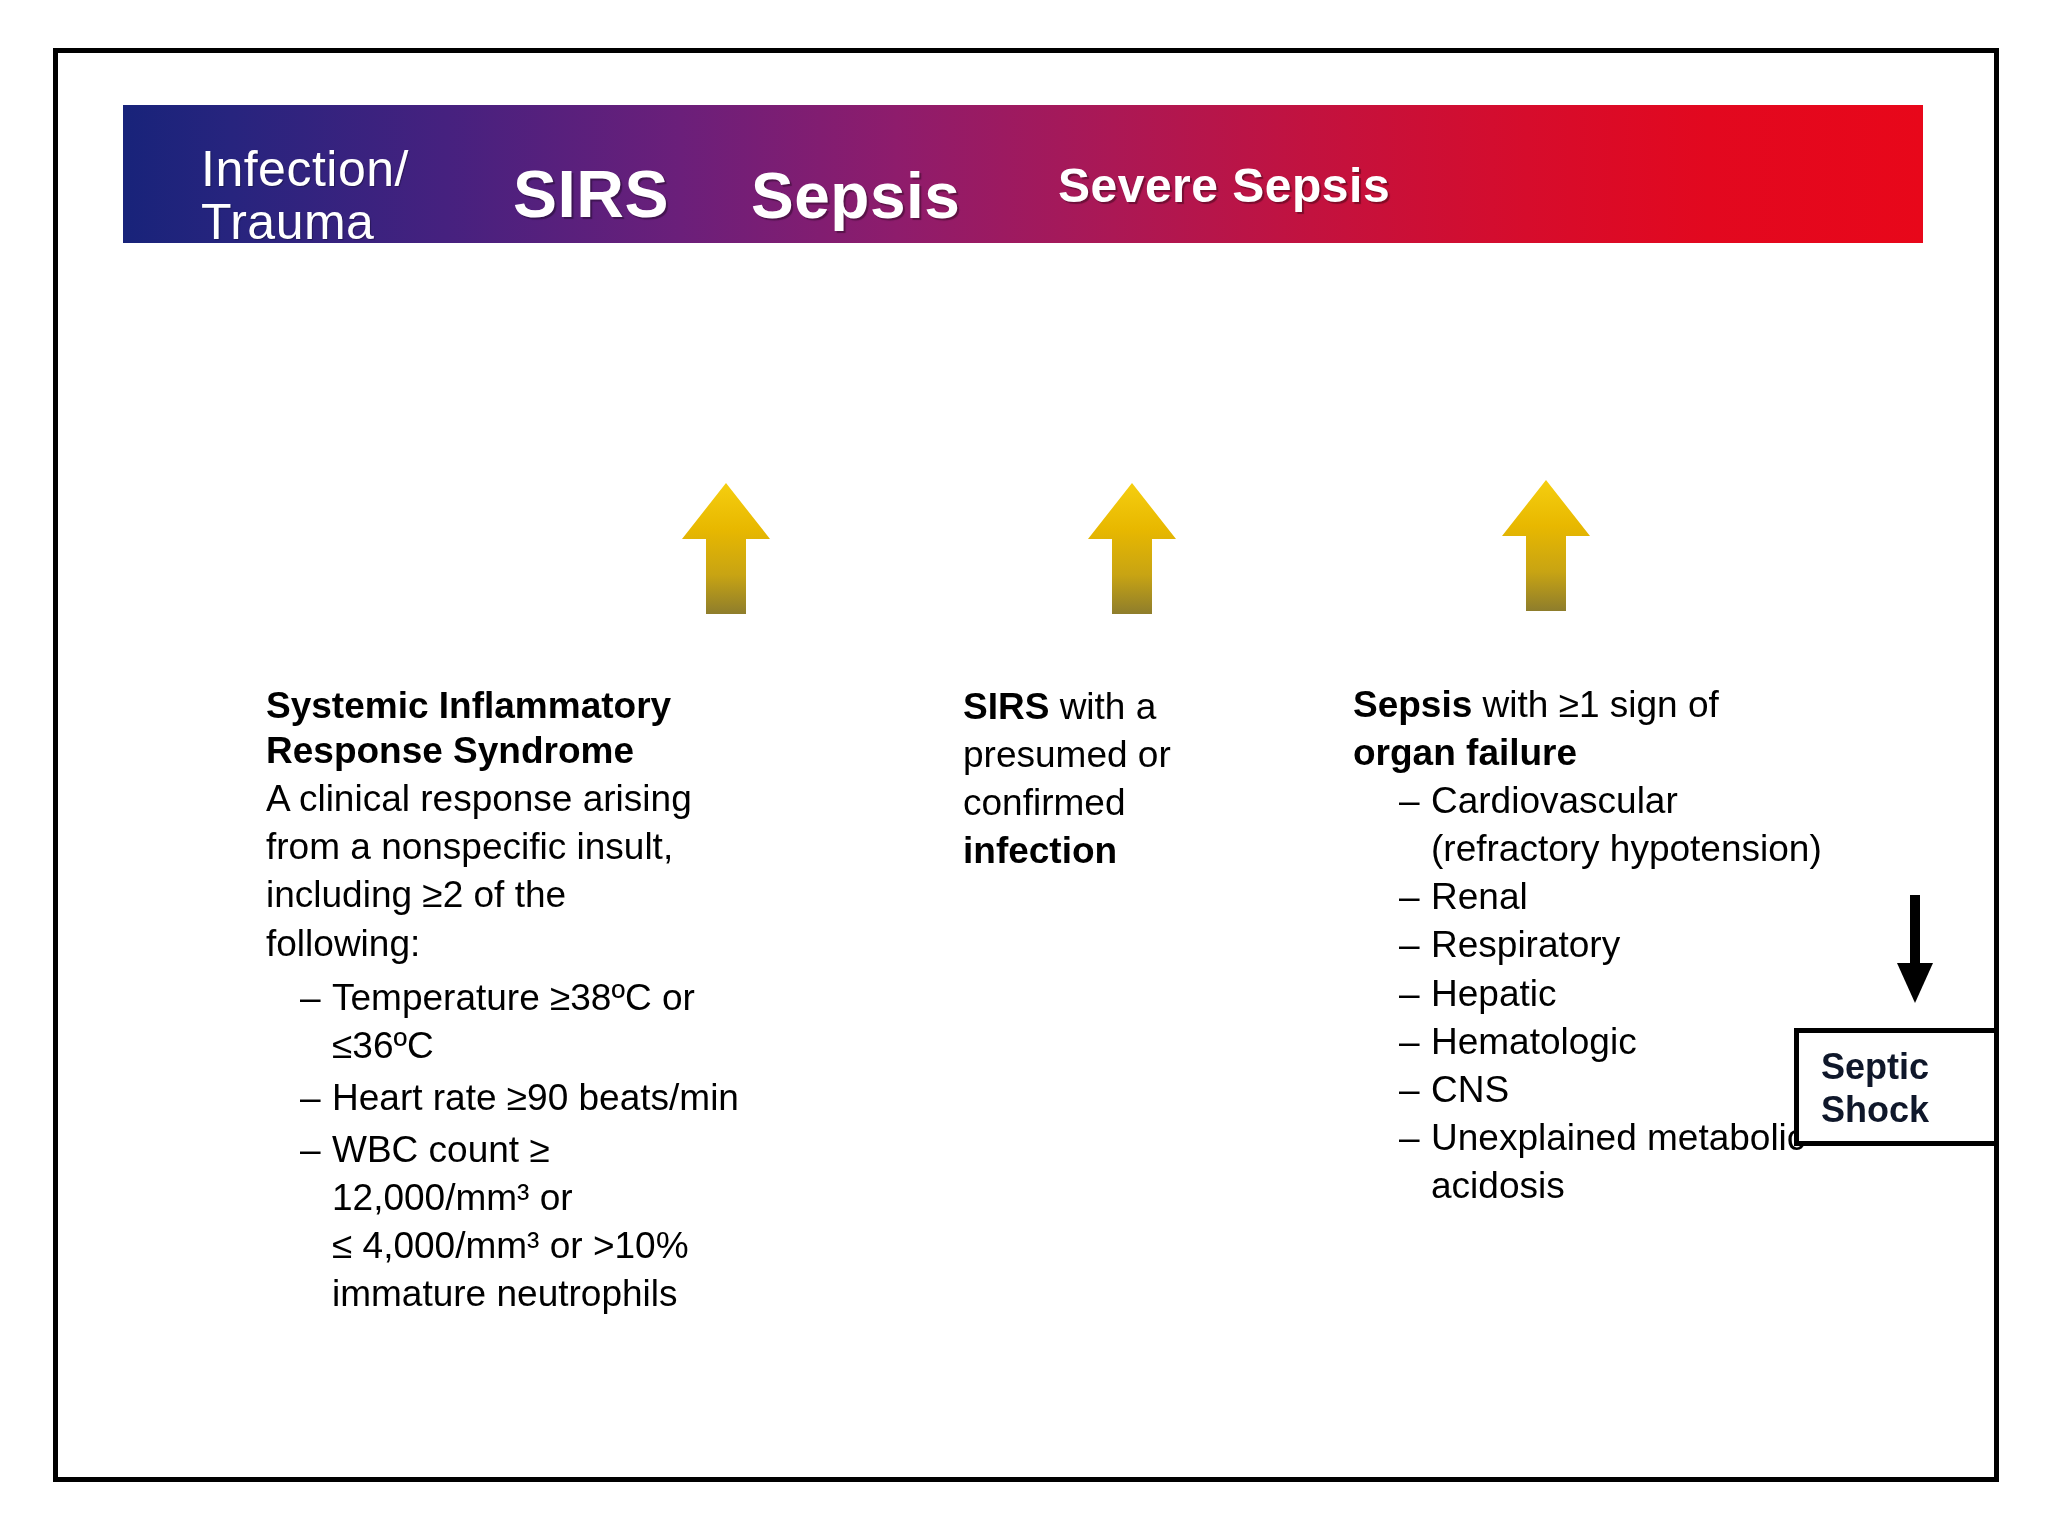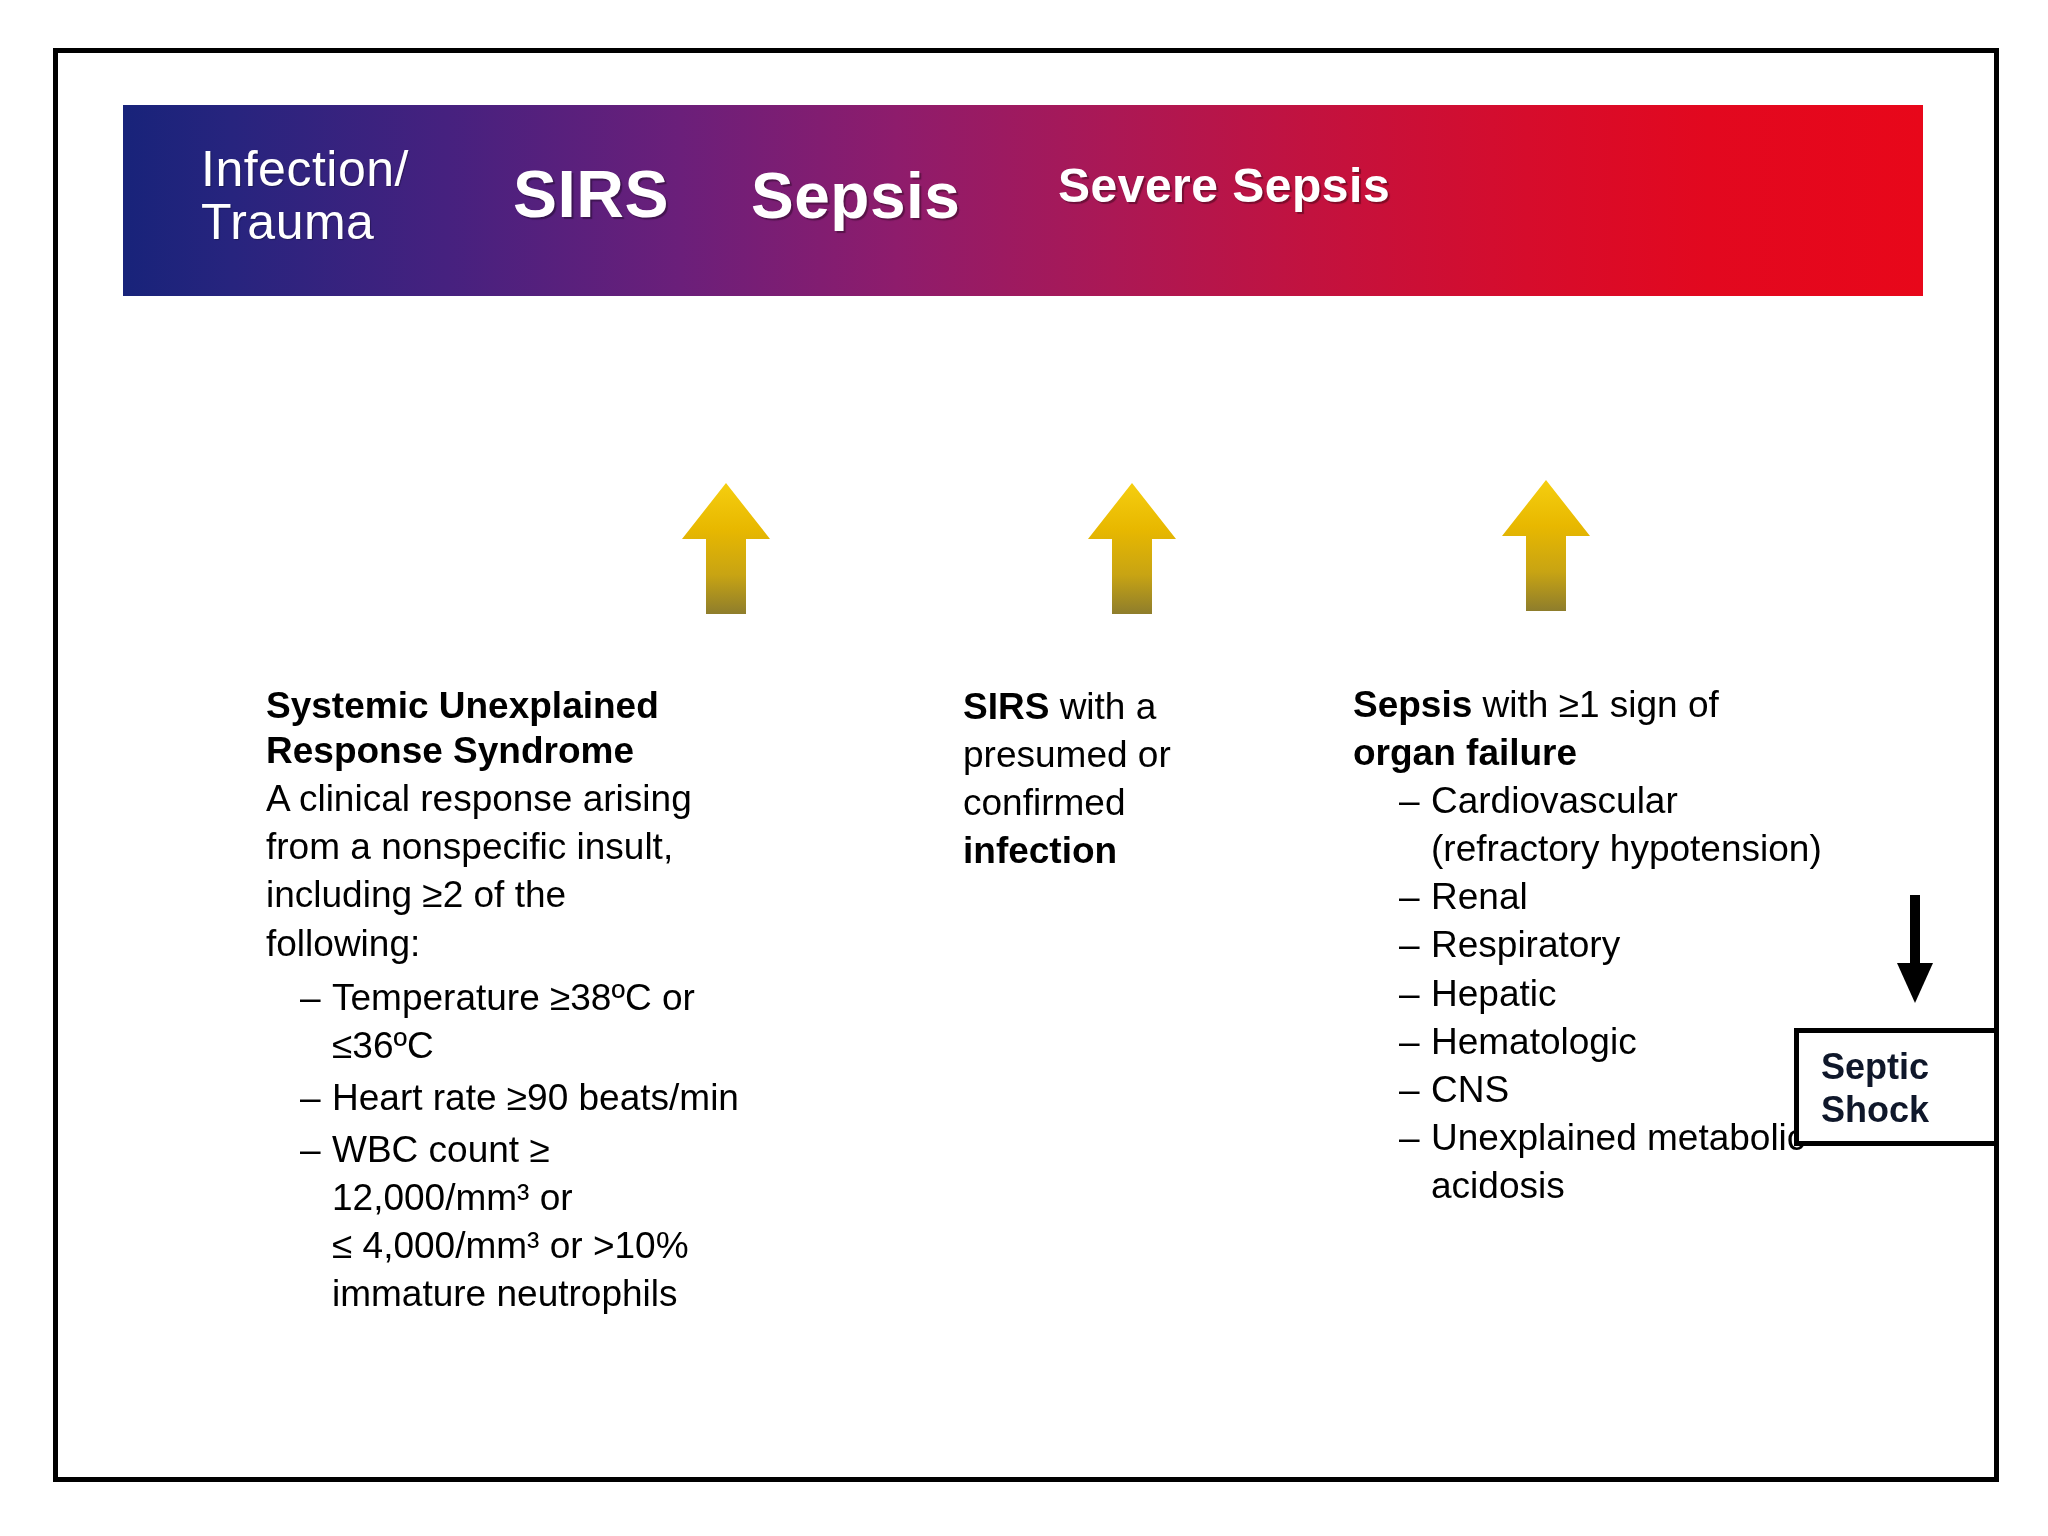--- a/index.html
+++ b/index.html
@@ -26,21 +26,21 @@
     box-sizing: border-box;
     overflow: hidden;
   }
 
   
   #continuum-banner {
     position: absolute;
     left: 65px;
     top: 52px;
     width: 1800px;
-    height: 191px;
+    height: 138px;
     background: linear-gradient(to right,
                 #18237a 0%,
                 #27247e 6%,
                 #46217f 18%,
                 #6b1f7a 31%,
                 #8e1c6c 43%,
                 #ab1855 55%,
                 #c2123f 66%,
                 #d60c2c 78%,
                 #e2081f 88%,
@@ -214,21 +214,21 @@
         <stop offset="0%" stop-color="#f5ce10"></stop>
         <stop offset="35%" stop-color="#e8b800"></stop>
         <stop offset="70%" stop-color="#c8a413"></stop>
         <stop offset="100%" stop-color="#8e7d2c"></stop>
       </linearGradient>
     </defs>
     <polygon points="46,2 90,58 66,58 66,133 26,133 26,58 2,58" fill="url(#goldgrad3)"></polygon>
   </svg>
 
   <div class="column" id="column-sirs">
-    <p class="col-heading">Systemic Unexplained
+    <p class="col-heading">Systemic Inflammatory
 Response Syndrome</p>
     <p class="col-body">A clinical response arising
 from a nonspecific insult,
 including ≥2 of the
 following:</p>
     <ul class="dash-list">
       <li>Temperature ≥38ºC or
 ≤36ºC</li>
       <li>Heart rate ≥90 beats/min</li>
       <li>WBC count ≥

